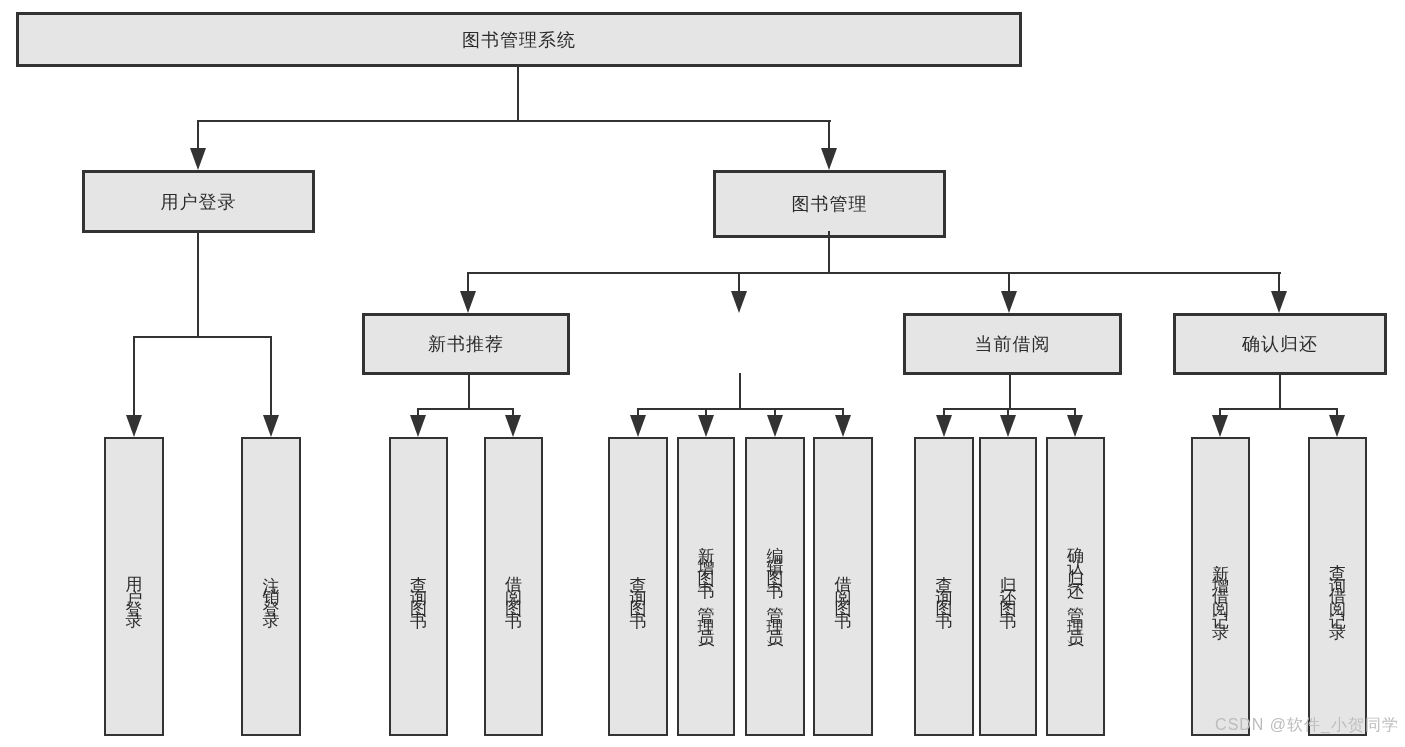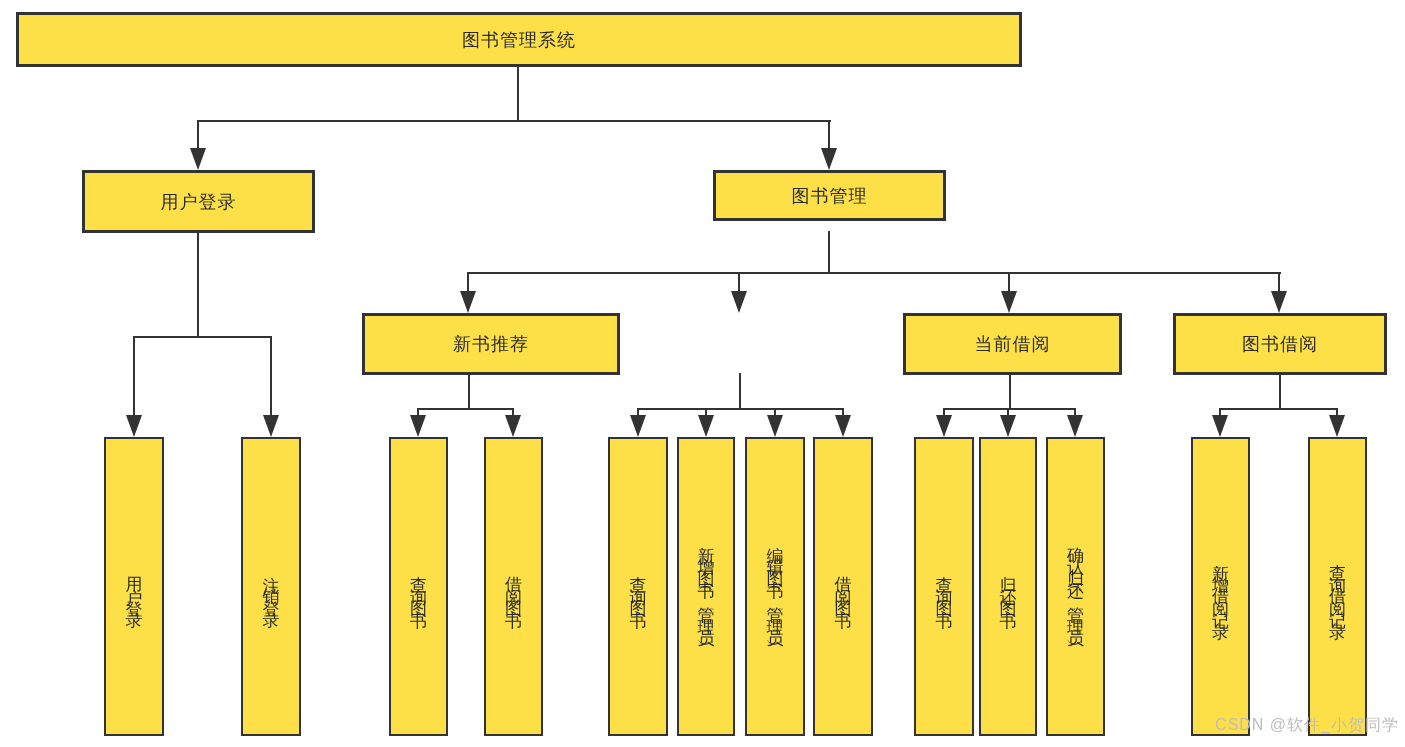--- a/index.html
+++ b/index.html
@@ -1,18 +1,18 @@
 <!DOCTYPE html>
 <html><head>
 <meta charset="utf-8">
 <style>
   html,body{margin:0;padding:0;background:#ffffff;}
   body{font-family:"Liberation Sans","DejaVu Sans",sans-serif;}
   #stage{position:relative;width:1405px;height:747px;background:#ffffff;overflow:hidden;}
-  .box{position:absolute;box-sizing:border-box;background:#fde047;border:3px solid #333333;
+  .box{position:absolute;box-sizing:border-box;background:#e5e5e5;border:3px solid #333333;
        display:flex;align-items:center;justify-content:center;
        font-size:18px;color:#2b2b2b;letter-spacing:1px;white-space:nowrap;}
   .leaf{border-width:2px;}
   .vtext{writing-mode:vertical-rl;text-orientation:mixed;letter-spacing:12px;font-size:17px;white-space:normal;}
   .vline,.hline{position:absolute;background:#333333;}
   .arrow{position:absolute;width:0;height:0;
          border-left:8px solid transparent;border-right:8px solid transparent;
          border-top:22px solid #333333;}
   .watermark{position:absolute;right:6px;top:715px;font-size:16px;color:#bdbdbd;letter-spacing:1px;}
 </style>
@@ -24,43 +24,43 @@
   <div class="box" style="left:16px;top:12px;width:1006px;height:55px">图书管理系统</div>
 
   <div class="vline" style="left:517px;top:66px;width:2px;height:56px"></div>
   <div class="hline" style="left:197px;top:120px;width:634px;height:2px"></div>
   <div class="vline" style="left:197px;top:120px;width:2px;height:32px"></div>
   <div class="arrow" style="left:190px;top:148px"></div>
   <div class="vline" style="left:828px;top:120px;width:2px;height:32px"></div>
   <div class="arrow" style="left:821px;top:148px"></div>
 
   <div class="box" style="left:82px;top:170px;width:233px;height:63px">用户登录</div>
-  <div class="box" style="left:713px;top:170px;width:233px;height:51px">图书管理</div>
+  <div class="box" style="left:713px;top:170px;width:233px;height:68px">图书管理</div>
 
   <div class="vline" style="left:197px;top:231px;width:2px;height:105px"></div>
   <div class="hline" style="left:133px;top:336px;width:139px;height:2px"></div>
   <div class="vline" style="left:133px;top:336px;width:2px;height:81px"></div>
   <div class="arrow" style="left:126px;top:415px"></div>
   <div class="vline" style="left:270px;top:336px;width:2px;height:81px"></div>
   <div class="arrow" style="left:263px;top:415px"></div>
 
   <div class="vline" style="left:828px;top:231px;width:2px;height:43px"></div>
   <div class="hline" style="left:467px;top:272px;width:814px;height:2px"></div>
   <div class="vline" style="left:467px;top:272px;width:2px;height:21px"></div>
   <div class="arrow" style="left:460px;top:291px"></div>
   <div class="vline" style="left:738px;top:272px;width:2px;height:21px"></div>
   <div class="arrow" style="left:731px;top:291px"></div>
   <div class="vline" style="left:1008px;top:272px;width:2px;height:21px"></div>
   <div class="arrow" style="left:1001px;top:291px"></div>
   <div class="vline" style="left:1278px;top:272px;width:2px;height:21px"></div>
   <div class="arrow" style="left:1271px;top:291px"></div>
 
-  <div class="box" style="left:362px;top:313px;width:258px;height:62px">新书推荐</div>
+  <div class="box" style="left:362px;top:313px;width:208px;height:62px">新书推荐</div>
   <div class="box" style="left:903px;top:313px;width:219px;height:62px">当前借阅</div>
-  <div class="box" style="left:1173px;top:313px;width:214px;height:62px">图书借阅</div>
+  <div class="box" style="left:1173px;top:313px;width:214px;height:62px">确认归还</div>
 
   <div class="vline" style="left:468px;top:373px;width:2px;height:37px"></div>
   <div class="hline" style="left:417px;top:408px;width:97px;height:2px"></div>
   <div class="vline" style="left:417px;top:408px;width:2px;height:9px"></div>
   <div class="arrow" style="left:410px;top:415px"></div>
   <div class="vline" style="left:512px;top:408px;width:2px;height:9px"></div>
   <div class="arrow" style="left:505px;top:415px"></div>
 
   <div class="vline" style="left:739px;top:373px;width:2px;height:37px"></div>
   <div class="hline" style="left:637px;top:408px;width:207px;height:2px"></div>

